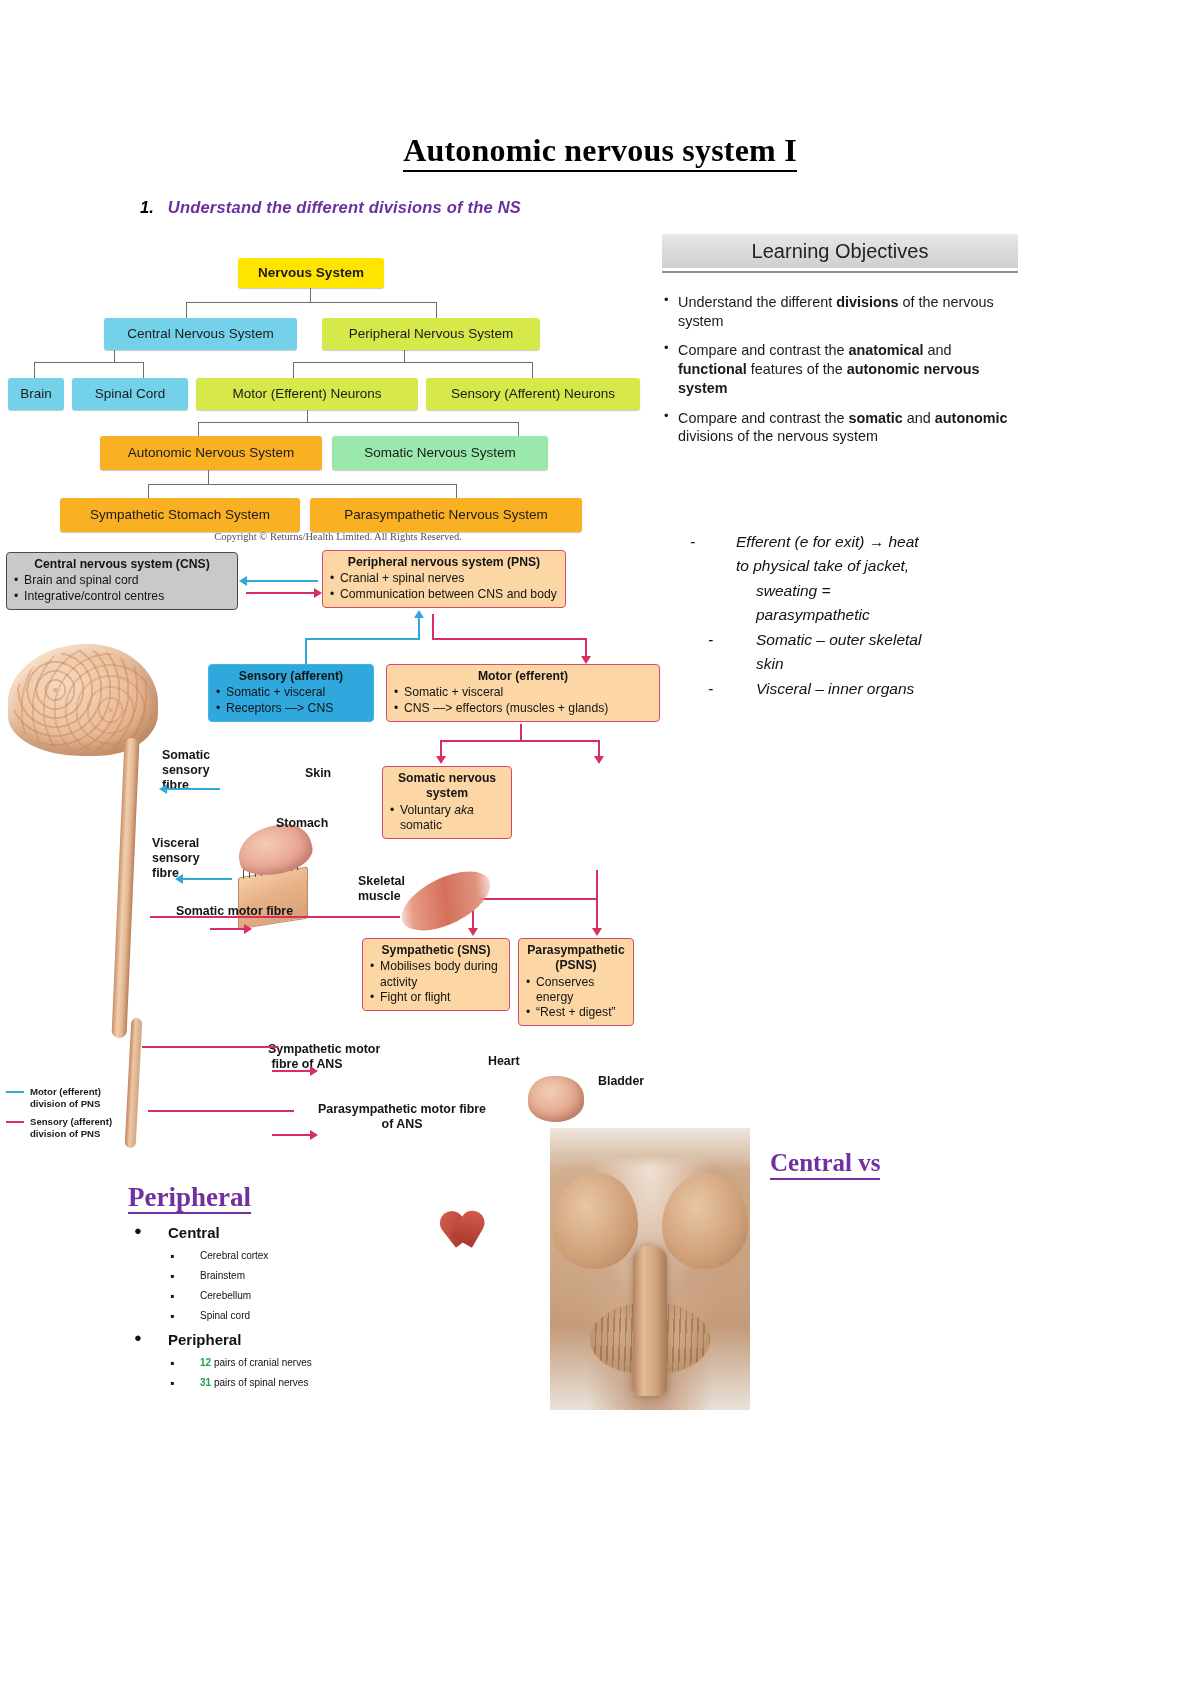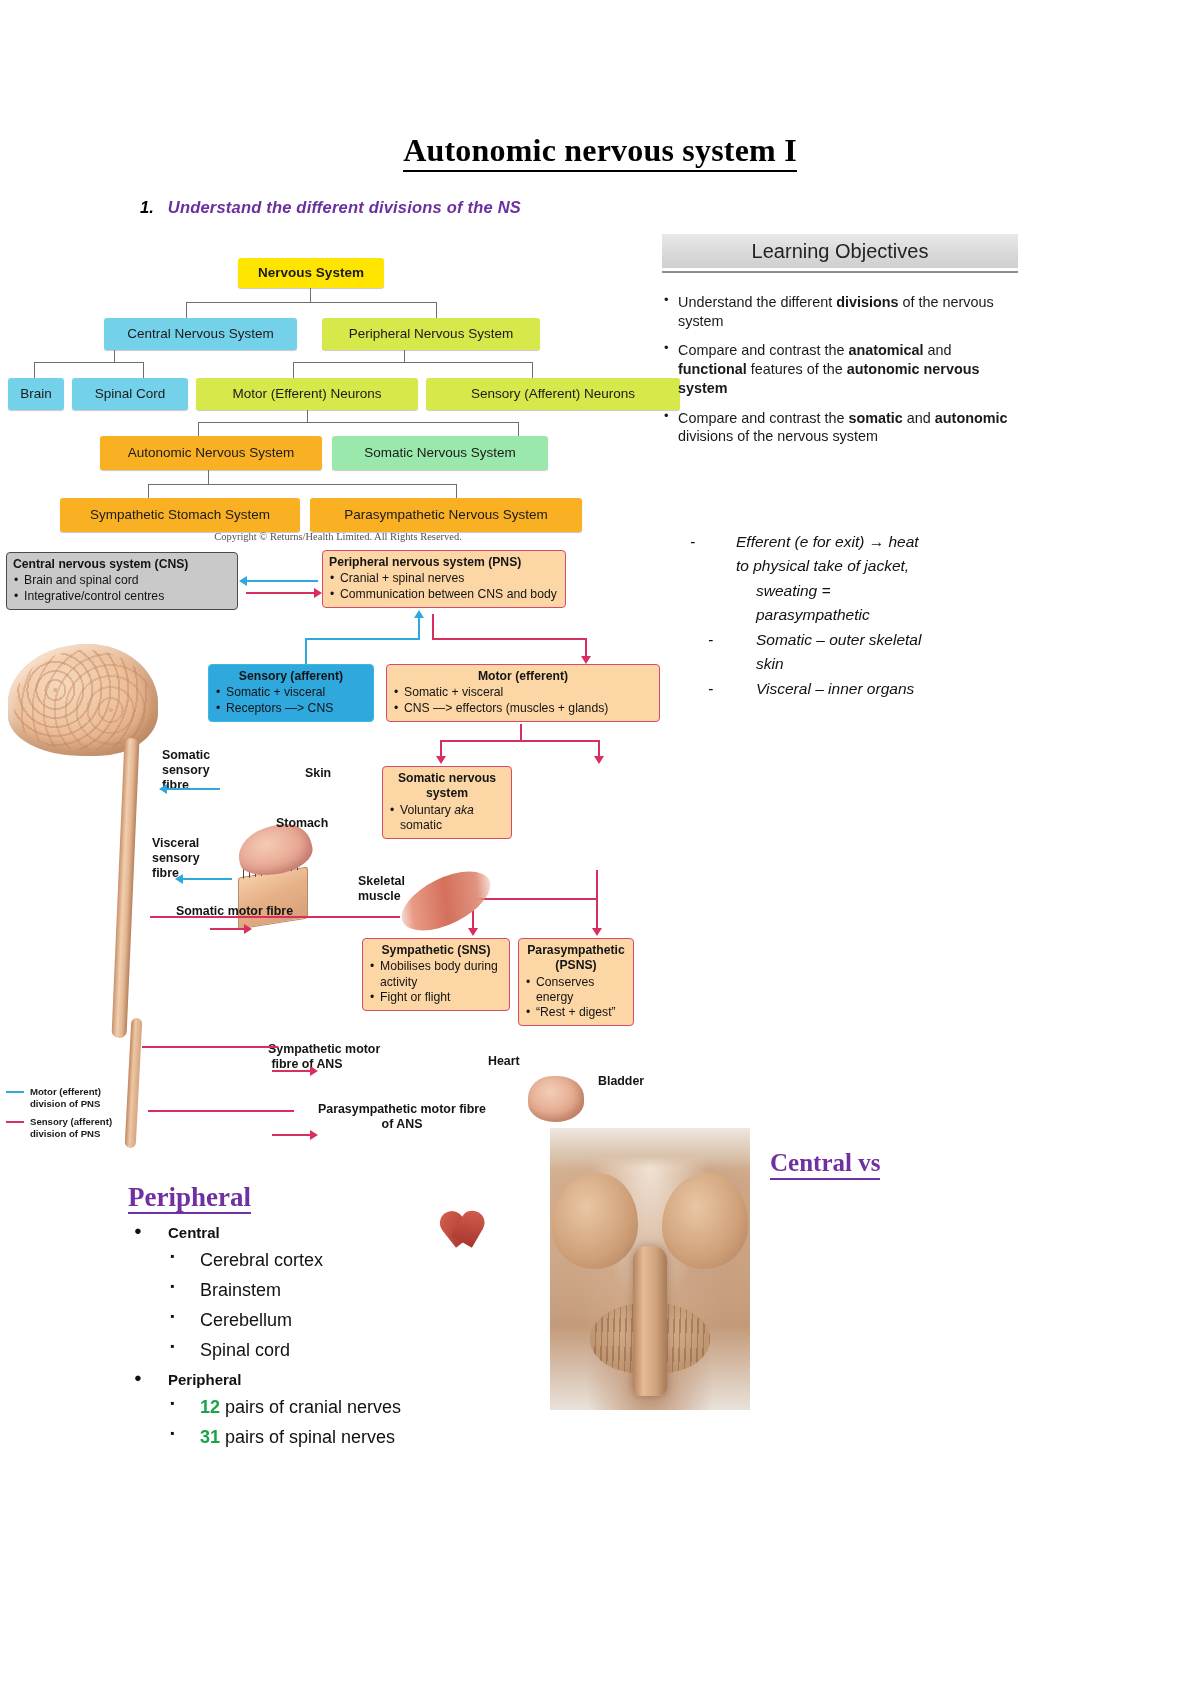--- a/index.html
+++ b/index.html
@@ -95,21 +95,21 @@
   
   #anatomy { position:absolute; left:0; top:548px; width:680px; height:600px; }
   .abox {
     position:absolute; background:#fcd6a4; border:1.6px solid #d94a6a;
     border-radius:4px; padding:4px 6px 5px 6px;
     font-size:12.2px; color:#141414; line-height:1.25;
   }
   .abox.grey { background:#c9c9c9; border:1.8px solid #4a4a4a; }
   .abox.blue { border-color:#3fb6e0; }
   .abox .hd { font-weight:bold; display:block; text-align:center; margin-bottom:1px; }
-  .abox .hd.left { text-align:left; }
+  .abox .hd.left { text-align:center; }
   .abox ul { margin:0; padding:0; list-style:none; }
   .abox li { position:relative; padding-left:11px; }
   .abox li:before { content:"\2022"; position:absolute; left:1px; }
 
   .conn { position:absolute; }
   .conn.h { height:2.2px; }
   .conn.v { width:2.2px; }
   .pink { background:#d82f5e; }
   .blue { background:#2ea8dd; }
   .arrow { position:absolute; width:0; height:0; }
@@ -195,21 +195,21 @@
 
   
   #bottom-list { position:absolute; left:128px; top:1182px; width:430px; }
   #ph-heading {
     font-family:"Liberation Serif", serif;
     font-size:27px; color:#7030a0; font-weight:bold;
     border-bottom:2px solid #7030a0; display:inline-block; line-height:1.12;
   }
   .lvl1 { position:relative; margin-top:10px; padding-left:40px; font-size:15px; font-weight:bold; color:#111; }
   .lvl1:before { content:"\25CF"; position:absolute; left:6px; top:-1px; font-size:13px; }
-  .lvl2 { position:relative; margin-top:9px; padding-left:72px; font-size:18px; color:#111; }
+  .lvl2 { position:relative; margin-top:9px; padding-left:72px; font-size:10px; color:#111; }
   .lvl2:before { content:"\25AA"; position:absolute; left:42px; top:-1px; font-size:12px; }
   .lvl2 .green { color:#1ba447; font-weight:bold; }
 
   
   #central-vs {
     position:absolute; left:770px; top:1148px;
     font-family:"Liberation Serif", serif;
     font-size:25px; color:#7030a0; font-weight:bold;
     border-bottom:2px solid #7030a0; line-height:1.2;
   }
@@ -292,21 +292,21 @@
 
     <div class="fbox b-blue" style="left:8px; top:126px; width:56px; height:32px;">
         <span>Brain</span>
       </div>
     <div class="fbox b-blue" style="left:72px; top:126px; width:116px; height:32px;">
         <span>Spinal Cord</span>
       </div>
     <div class="fbox b-lime" style="left:196px; top:126px; width:222px; height:32px;">
         <span>Motor (Efferent) Neurons</span>
       </div>
-    <div class="fbox b-lime" style="left:426px; top:126px; width:254px; height:32px;">
+    <div class="fbox b-lime" style="left:426px; top:126px; width:214px; height:32px;">
         <span>Sensory (Afferent) Neurons</span>
       </div>
 
     <div class="fline v" style="left:307px; top:158px; height:12px;"></div>
     <div class="fline h" style="left:198px; top:170px; width:320px;"></div>
     <div class="fline v" style="left:198px; top:170px; height:14px;"></div>
     <div class="fline v" style="left:518px; top:170px; height:14px;"></div>
 
     <div class="fbox b-orange" style="left:100px; top:184px; width:222px; height:34px;">
         <span>Autonomic Nervous System</span>

